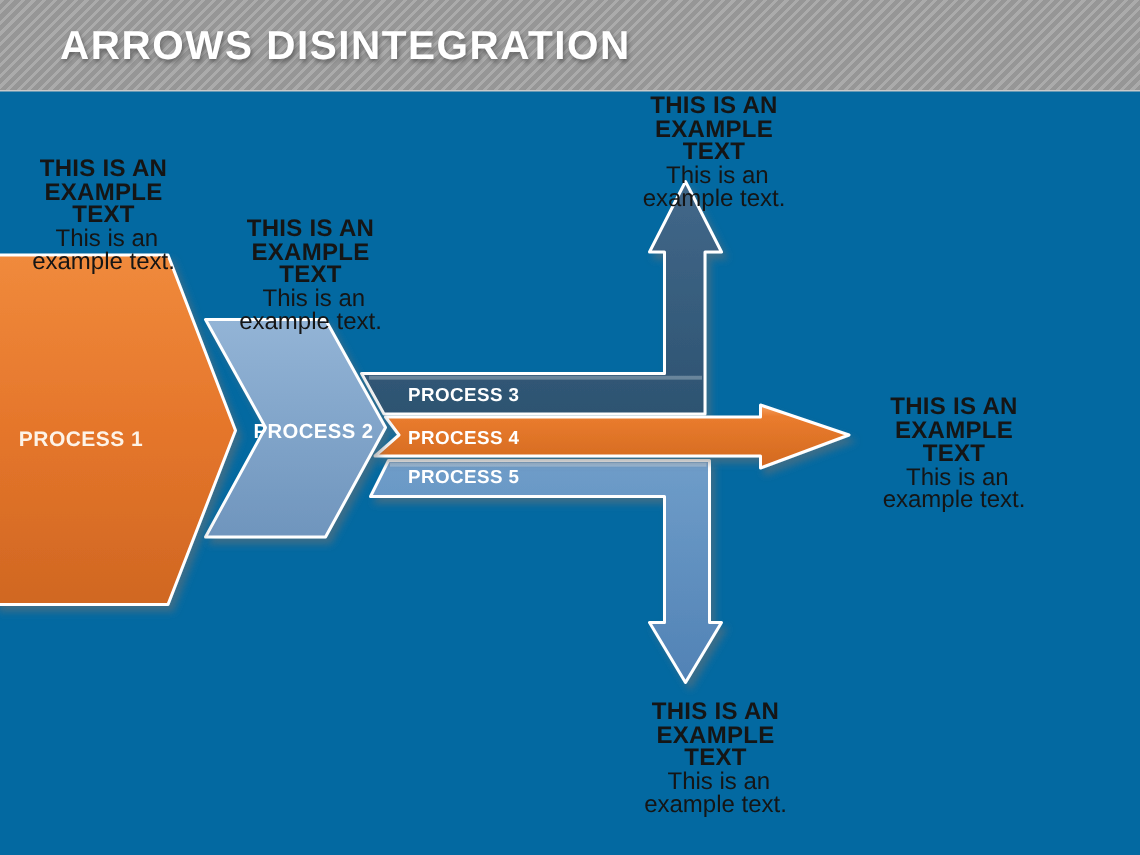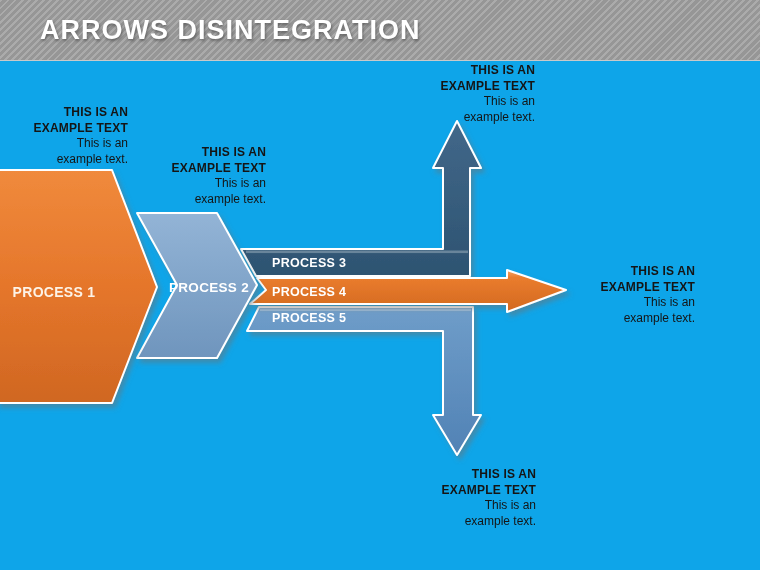--- a/index.html
+++ b/index.html
@@ -1,18 +1,18 @@
 <!DOCTYPE html>
 <html><head>
 <meta charset="utf-8">
 <style>
   html,body{margin:0;padding:0;background:#fff;}
   .stage{
     position:relative;width:760px;height:570px;overflow:hidden;
-    background:#0ea5e9;font-family:"Liberation Sans",sans-serif;
+    background:#0369a1;font-family:"Liberation Sans",sans-serif;
   }
   
   .header{
     position:absolute;left:0;top:0;width:760px;height:61px;
     background:repeating-linear-gradient(135deg,#ababab 0 2px,#969696 2px 5px);
     display:flex;align-items:center;
     border-bottom:1px solid #c9c9c9;box-sizing:border-box;
   }
   .header-title{
     padding-left:40px;color:#ffffff;font-weight:bold;font-size:27px;
@@ -23,22 +23,22 @@
   .diagram{position:absolute;left:0;top:61px;}
   .lbl{
     font-family:"Liberation Sans",sans-serif;font-weight:bold;fill:#ffffff;
     paint-order:stroke;letter-spacing:.3px;
   }
   .lbl-p1{font-size:14px;fill:#fdf3e7;}
   .lbl-p2{font-size:13.5px;}
   .lbl-bar{font-size:12.5px;}
   
   .annotation{
-    position:absolute;width:118px;color:#151515;font-size:12px;
-    line-height:15.5px;text-align:right;
+    position:absolute;width:118px;color:#151515;font-size:16px;
+    line-height:15.5px;text-align:center;
   }
   .ann-head{font-weight:bold;display:block;letter-spacing:.2px;}
   .ann-body{display:block;white-space:pre-wrap;}
   .a1{left:10px;top:105px;}
   .a2{left:148px;top:145px;}
   .a3{left:417px;top:63px;}
   .a4{left:577px;top:264px;}
   .a5{left:418px;top:467px;}
 </style>
 </head>

